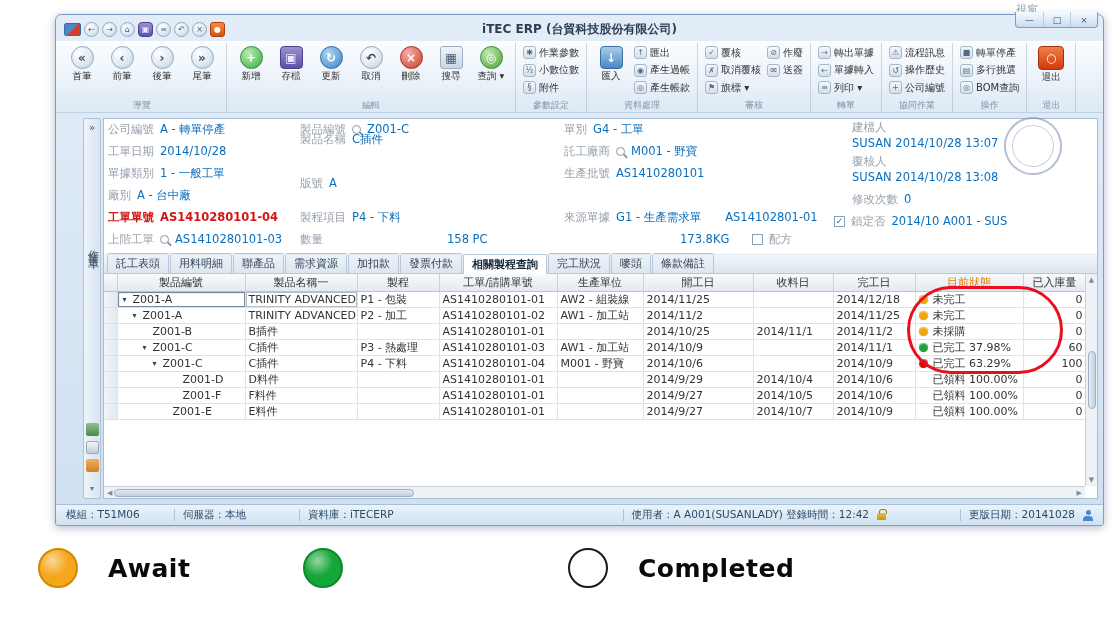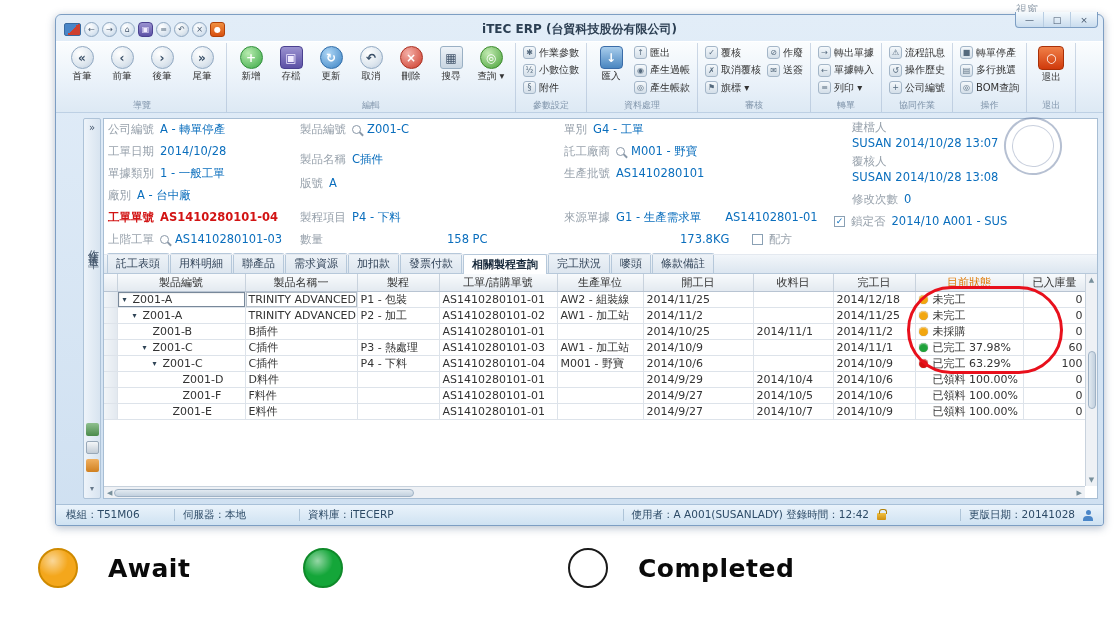--- a/index.html
+++ b/index.html
@@ -403,21 +403,21 @@
           <span class="fl">建檔人</span>
         </div>
         <div class="f" style="left:748px;top:16px">
           <span class="fv">SUSAN 2014/10/28 13:07</span>
         </div>
 
         <div class="f" style="left:4px;top:24px">
           <span class="fl">工單日期</span>
           <span class="fv">2014/10/28</span>
         </div>
-        <div class="f" style="left:196px;top:32px">
+        <div class="f" style="left:196px;top:12px">
           <span class="fl">製品名稱</span>
           <span class="fv">C插件</span>
         </div>
         <div class="f" style="left:460px;top:24px">
           <span class="fl">託工廠商</span>
           <span class="lens"></span>
           <span class="fv">M001 - 野寶</span>
         </div>
         <div class="f" style="left:748px;top:34px">
           <span class="fl">覆核人</span>

